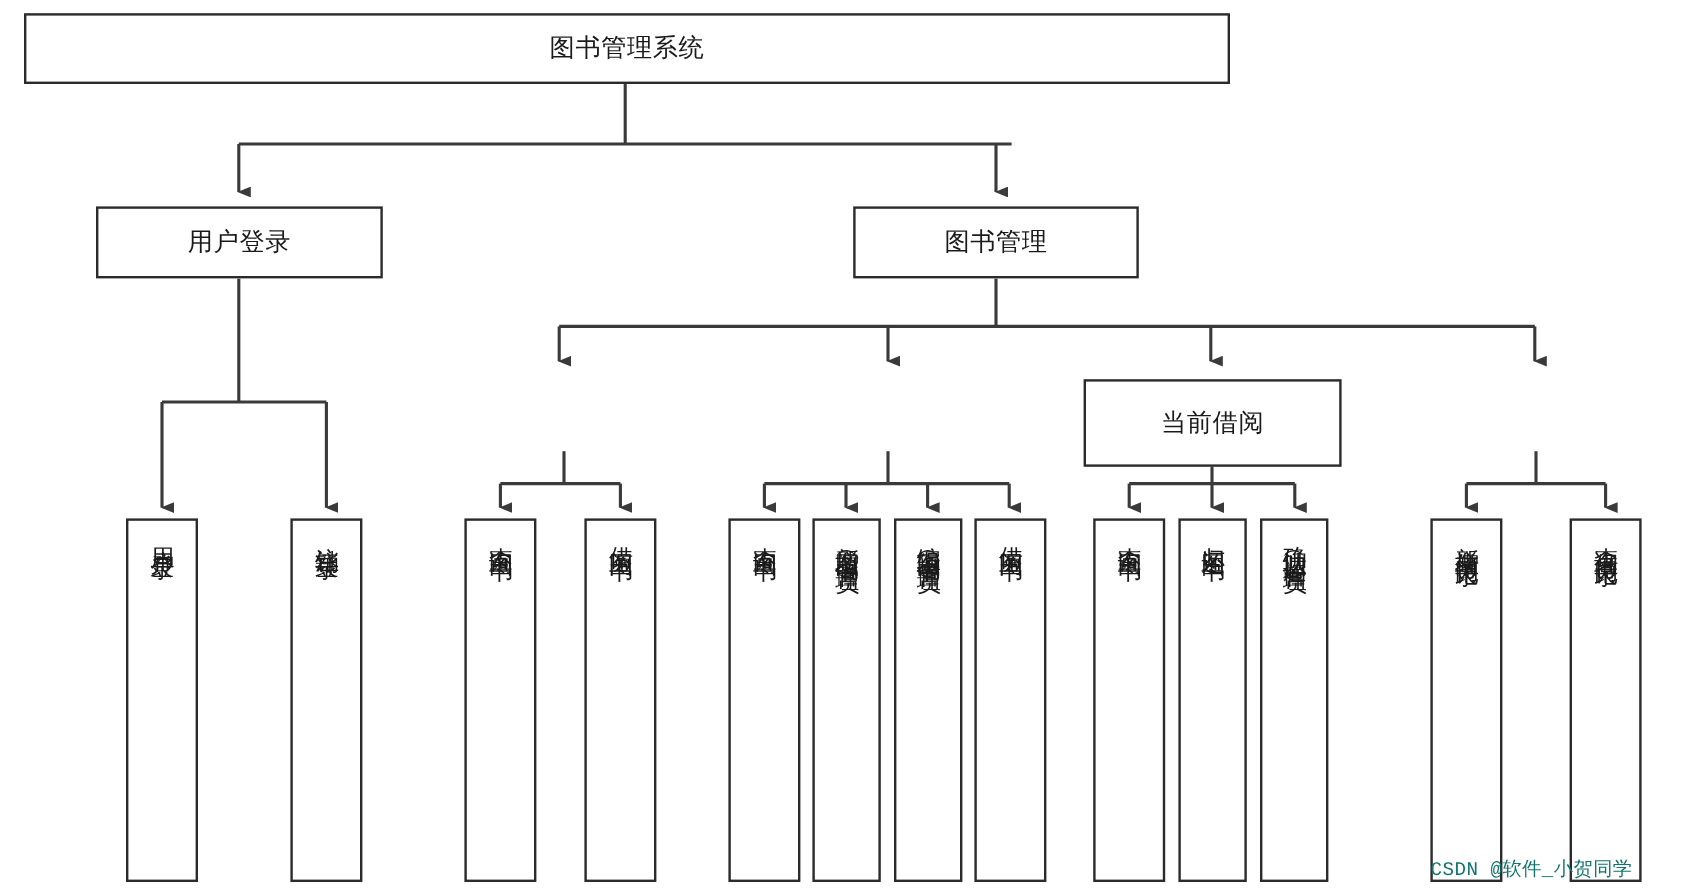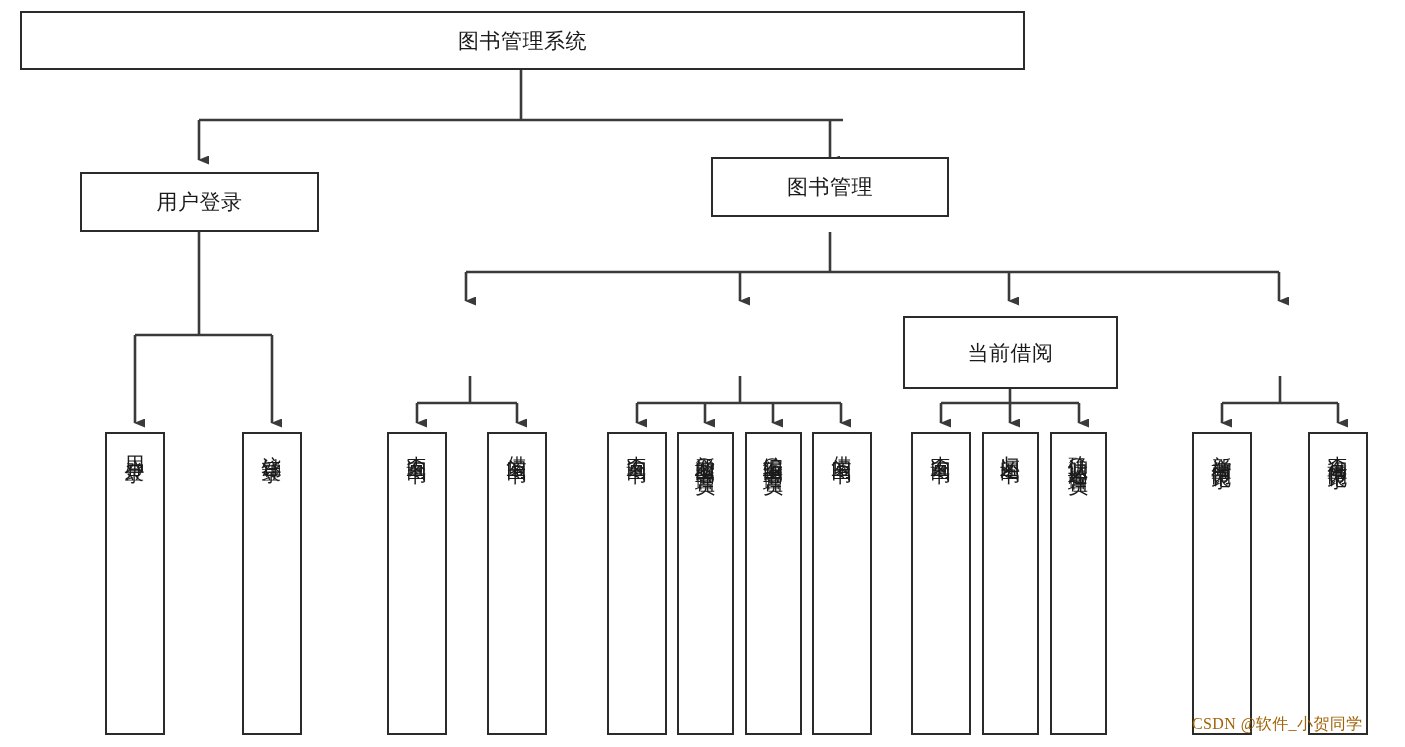--- a/index.html
+++ b/index.html
@@ -61,25 +61,25 @@
     line-height: 1.0;
     letter-spacing: 3px;
     white-space: normal;
     max-height: 100%;
   }
   .watermark {
     position: absolute;
     left: 1192px;
     top: 714px;
     font-size: 16px;
-    color: #a16207;
+    color: #0f766e;
     letter-spacing: 0.4px;
     z-index: 5;
     white-space: nowrap;
-    font-family: Liberation Serif, serif;
+    font-family: Liberation Mono, monospace;
   }
 </style>
 </head>
 <body>
 
 <div id="diagram-root">
 
   <svg class="connectors" viewBox="0 0 1405 747" xmlns="http://www.w3.org/2000/svg">
     <defs>
       <marker id="arrowhead" markerWidth="9" markerHeight="11" refX="4.5" refY="10" orient="auto" markerUnits="userSpaceOnUse">
@@ -131,21 +131,21 @@
   </svg>
 
   <div class="node horiz" style="left:20px; top:11px; width:1005px; height:59px;">
     <span class="node-label">图书管理系统</span>
   </div>
 
   <div class="node horiz" style="left:80px; top:172px; width:239px; height:60px;">
     <span class="node-label">用户登录</span>
   </div>
 
-  <div class="node horiz" style="left:711px; top:157px; width:238px; height:60px;">
+  <div class="node horiz" style="left:711px; top:172px; width:238px; height:60px;">
     <span class="node-label">图书管理</span>
   </div>
 
 
 
   <div class="node horiz" style="left:903px; top:316px; width:215px; height:73px;">
     <span class="node-label">当前借阅</span>
   </div>
 
 

